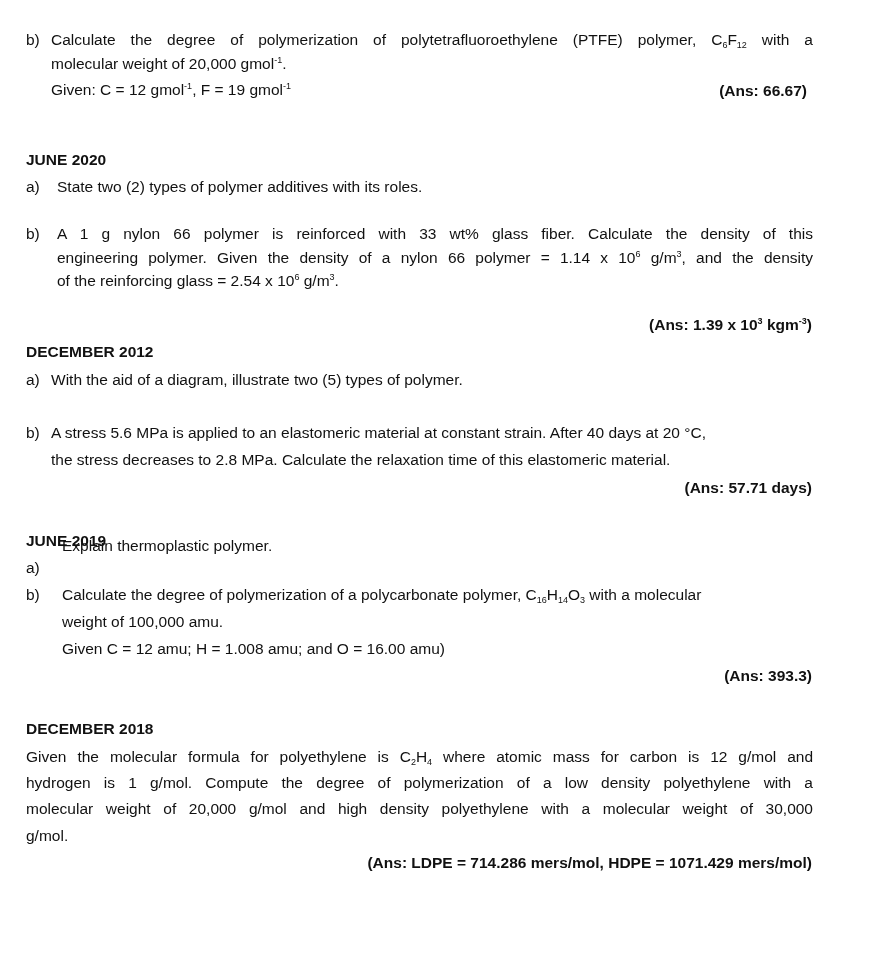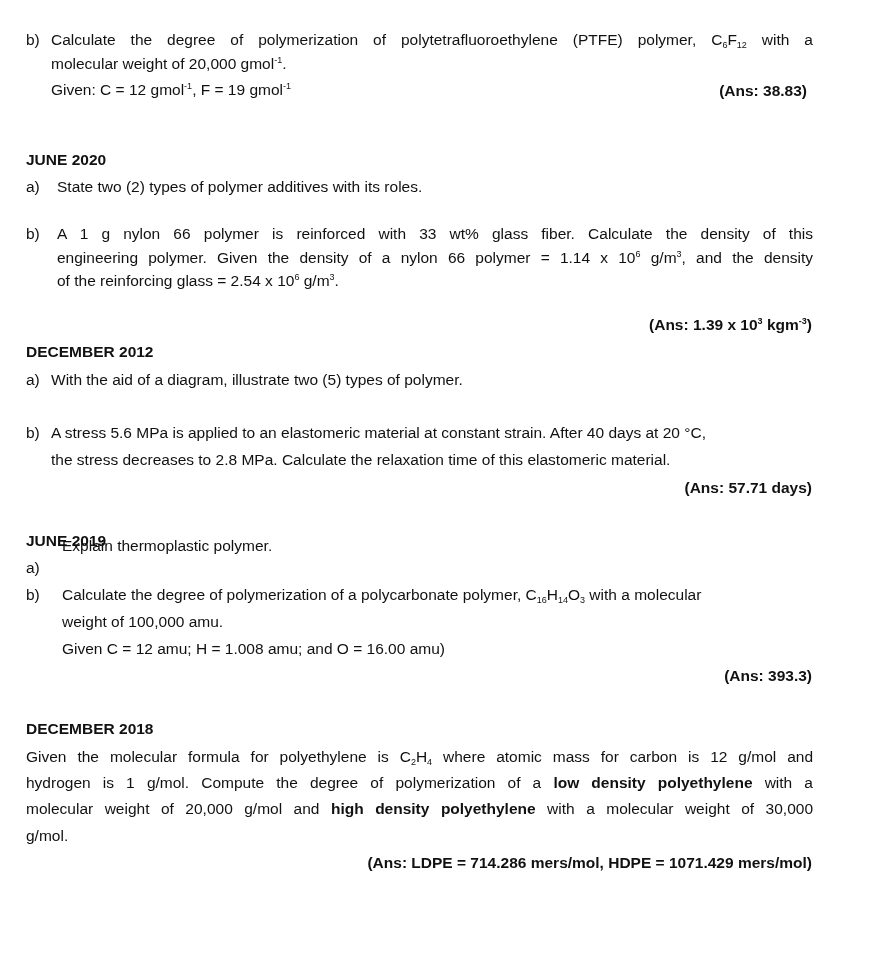--- a/index.html
+++ b/index.html
@@ -20,21 +20,21 @@
       position: absolute;
       left: 0; top: 0;
       width: 875px;
       height: 973px;
     }
     .line {
       position: absolute;
       white-space: nowrap;
       line-height: 20px;
     }
-    .bold { font-weight: bold; }
+    .bold { font-weight: normal; }
     .heading { font-weight: bold; }
     .ans {
       position: absolute;
       right: 63px;
       font-weight: bold;
       white-space: nowrap;
       line-height: 20px;
     }
     .label {
       position: absolute;
@@ -57,21 +57,21 @@
 </head>
 <body>
 
 <div class="page">
 
   <div>
     <span class="label" style="left:26px; top:30px;">b)</span>
     <div class="justify" style="left:51px; top:30px; width:762px;"><span style="white-space: pre;">Calculate the degree of polymerization of polytetrafluoroethylene (PTFE) polymer, C</span><sub>6</sub><span style="white-space: pre;">F</span><sub>12</sub><span style="white-space: pre;"> with a</span></div>
     <div class="line" style="left:51px; top:54px;"><span style="white-space: pre;">molecular weight of 20,000 gmol</span><sup>-1</sup><span style="white-space: pre;">.</span></div>
     <div class="line" style="left:51px; top:80px;"><span style="white-space: pre;">Given: C = 12 gmol</span><sup>-1</sup><span style="white-space: pre;">, F = 19 gmol</span><sup>-1</sup></div>
-    <div class="ans" style="top:81px; right:68px;">(Ans: 38.83)</div>
+    <div class="ans" style="top:81px; right:68px;">(Ans: 66.67)</div>
   </div>
 
   <div>
     <div class="line heading" style="left:26px; top:150px;">JUNE 2020</div>
     <span class="label" style="left:26px; top:177px;">a)</span>
     <div class="line" style="left:57px; top:177px;">State two (2) types of polymer additives with its roles.</div>
 
     <span class="label" style="left:26px; top:224px;">b)</span>
     <div class="justify" style="left:57px; top:224px; width:756px;">A 1 g nylon 66 polymer is reinforced with 33 wt% glass fiber. Calculate the density of this</div>
     <div class="justify" style="left:57px; top:248px; width:756px;"><span style="white-space: pre;">engineering polymer. Given the density of a nylon 66 polymer = 1.14 x 10</span><sup>6</sup><span style="white-space: pre;"> g/m</span><sup>3</sup><span style="white-space: pre;">, and the density</span></div>

